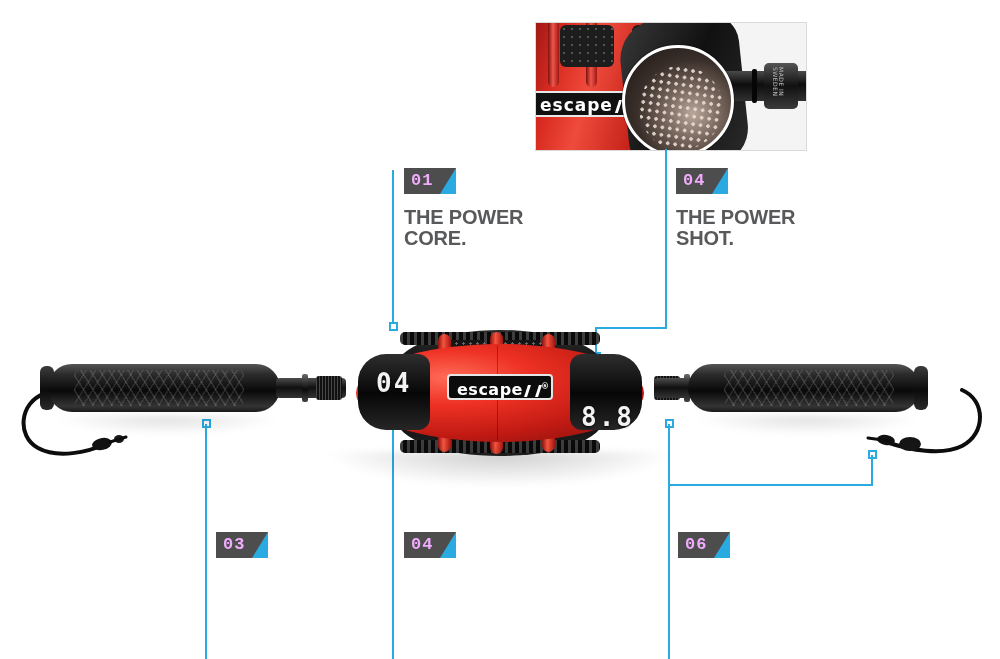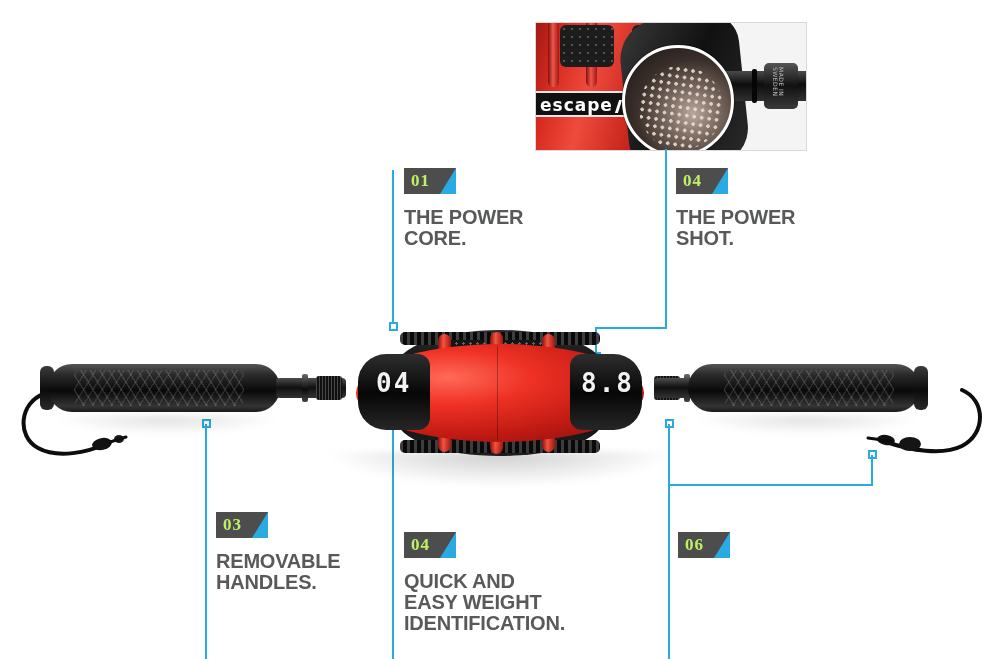--- a/index.html
+++ b/index.html
@@ -25,23 +25,23 @@
   
   .callout{position:absolute;}
   .badge{
     position:relative;display:inline-block;
     background:#4d4d4d;
     height:26px;width:52px;
     overflow:hidden;
   }
   .badge .num{
     position:absolute;left:7px;top:4px;
-    color:#bef264;font-size:17px;font-weight:bold;
+    color:#f0abfc;font-size:17px;font-weight:bold;
     letter-spacing:1px;
-    font-family:Liberation Serif, serif;
+    font-family:Liberation Mono, monospace;
     line-height:18px;
   }
   .badge .tri{
     position:absolute;right:0;bottom:0;
     width:0;height:0;
     border-left:16px solid transparent;
     border-bottom:26px solid #29abe2;
   }
   .ctitle{
     margin-top:9px;
@@ -332,22 +332,25 @@
       <div class="core-fin" style="left:148px;top:68px;"></div>
       <div class="core-fin" style="left:200px;top:66px;"></div>
 
       <div class="core-red"></div>
       <div class="core-seam"></div>
 
       <div class="core-endcap" style="left:16px;"></div>
       <div class="core-num" style="left:34px;">04</div>
 
       <div class="core-endcap right" style="left:228px;"></div>
-      <div class="core-num" style="left:239px;">8.8</div>
-
+      <div class="core-num" style="left:239px;margin-top:34px;">8.8</div>
+
+      <div class="core-logo">
+        <span>escape</span><span class="slash"></span><span class="reg">®</span>
+      </div>
     </div>
 
     <div class="knurl" style="left:654px;"></div>
     <div class="shaft-ring" style="left:684px;"></div>
     <div class="shaft" style="left:654px;width:70px;"></div>
     <div class="handle" style="left:688px;width:232px;">
       <div class="grip-tex" style="left:36px;width:170px;"></div>
     </div>
     <div class="handle-cap" style="left:914px;"></div>
     <div class="reflect-h" style="left:700px;width:215px;"></div>
@@ -375,37 +378,32 @@
 
   <div class="callout" style="left:676px;top:168px;">
     <div class="badge">
       <span class="num">04</span>
       <span class="tri"></span>
     </div>
     <div class="ctitle">THE POWER
 SHOT.</div>
   </div>
 
-  <div class="callout" style="left:216px;top:512px;">
+  <div class="callout" style="left:216px;top:532px;">
     <div class="badge">
       <span class="num">03</span>
       <span class="tri"></span>
     </div>
-    <div class="ctitle">REMOVABLE
-HANDLES.</div>
   </div>
 
   <div class="callout" style="left:404px;top:532px;">
     <div class="badge">
       <span class="num">04</span>
       <span class="tri"></span>
     </div>
-    <div class="ctitle">QUICK AND
-EASY WEIGHT
-IDENTIFICATION.</div>
   </div>
 
   <div class="callout" style="left:678px;top:532px;">
     <div class="badge">
       <span class="num">06</span>
       <span class="tri"></span>
     </div>
   </div>
 
 </div>

